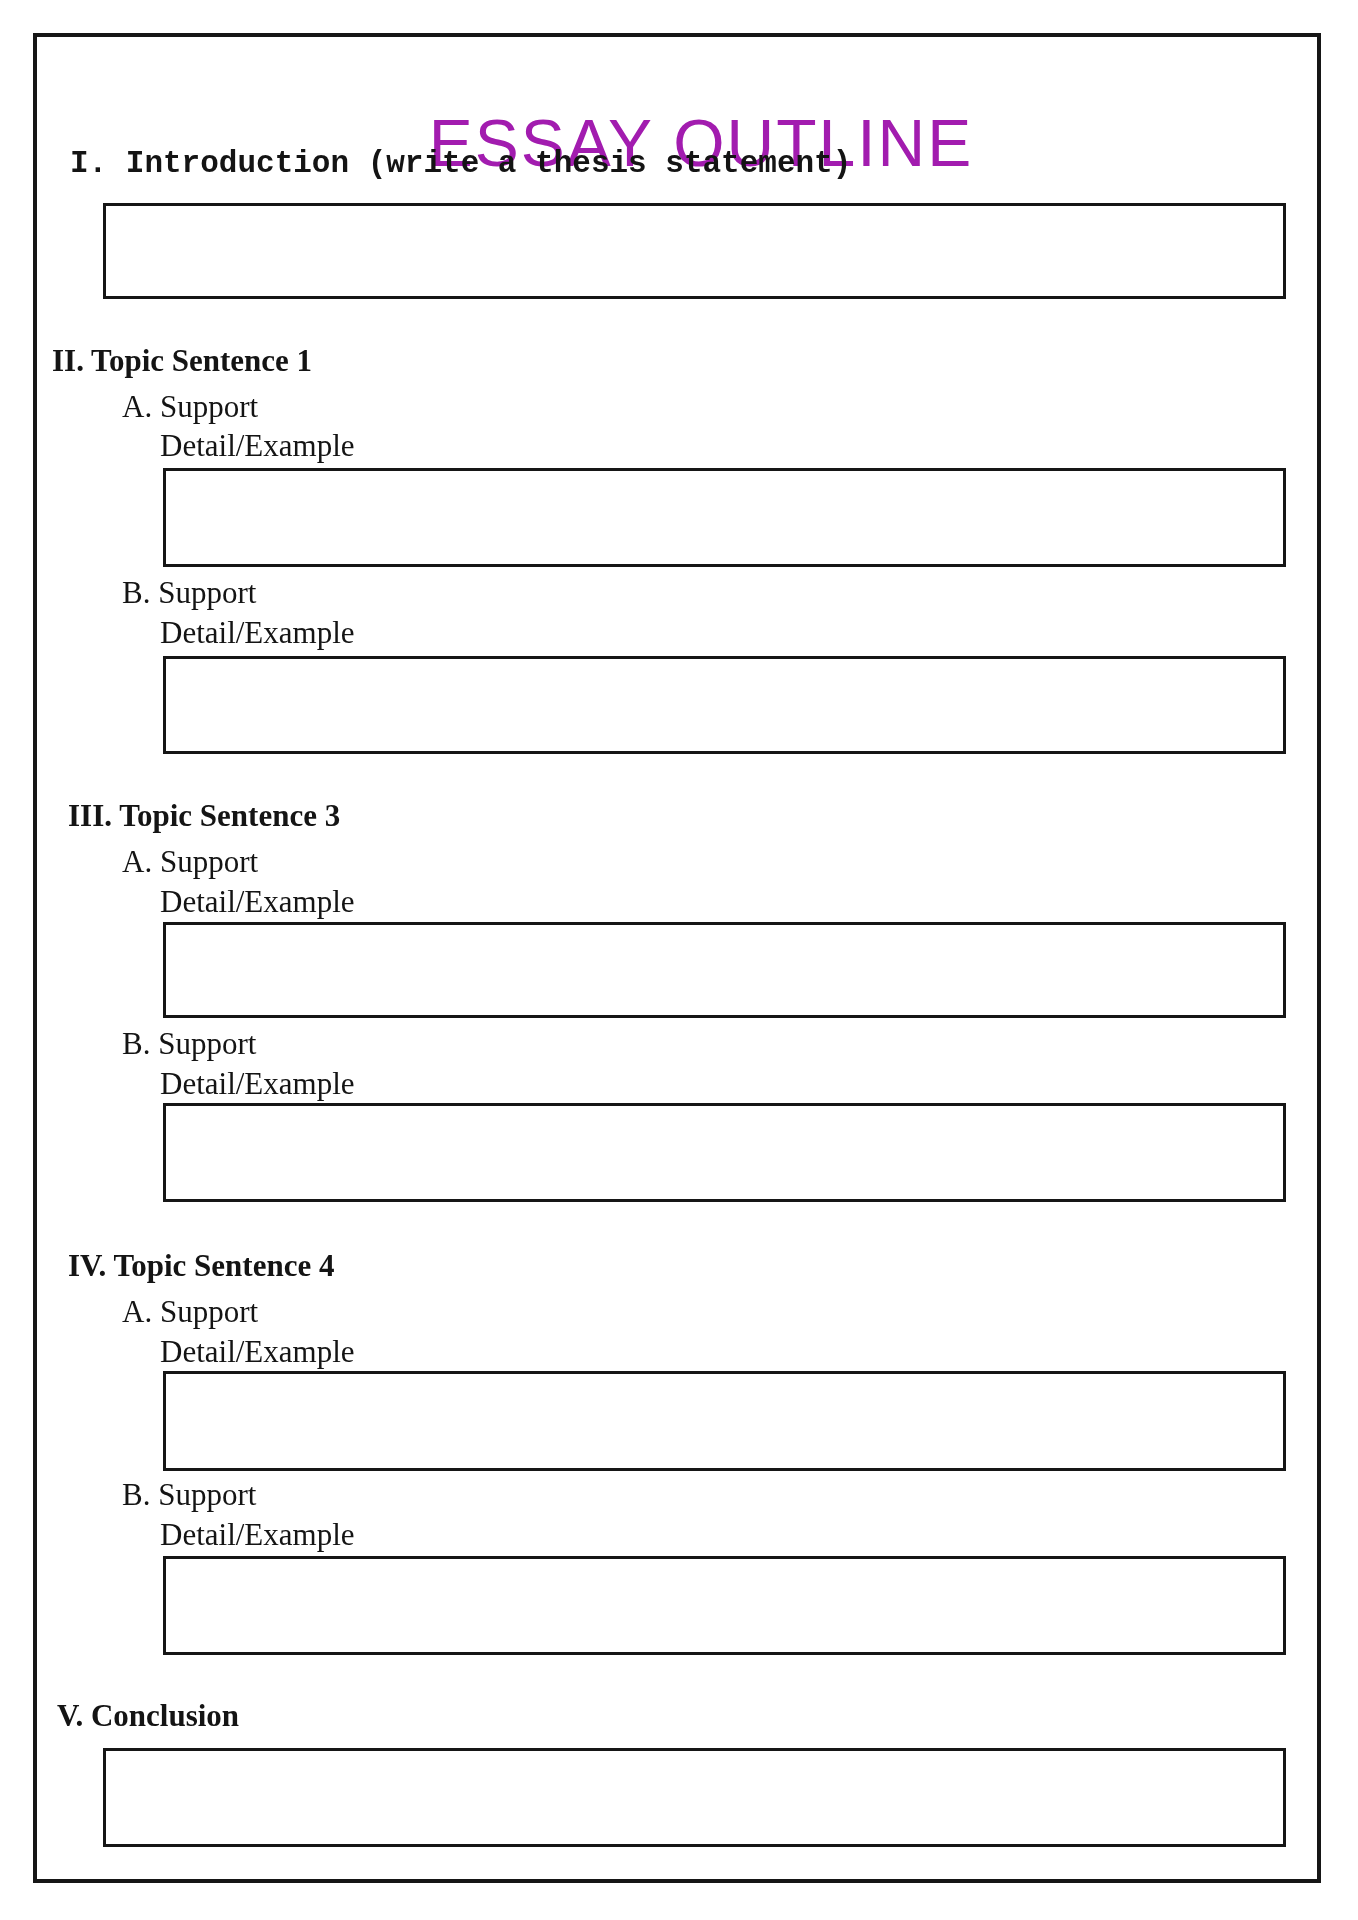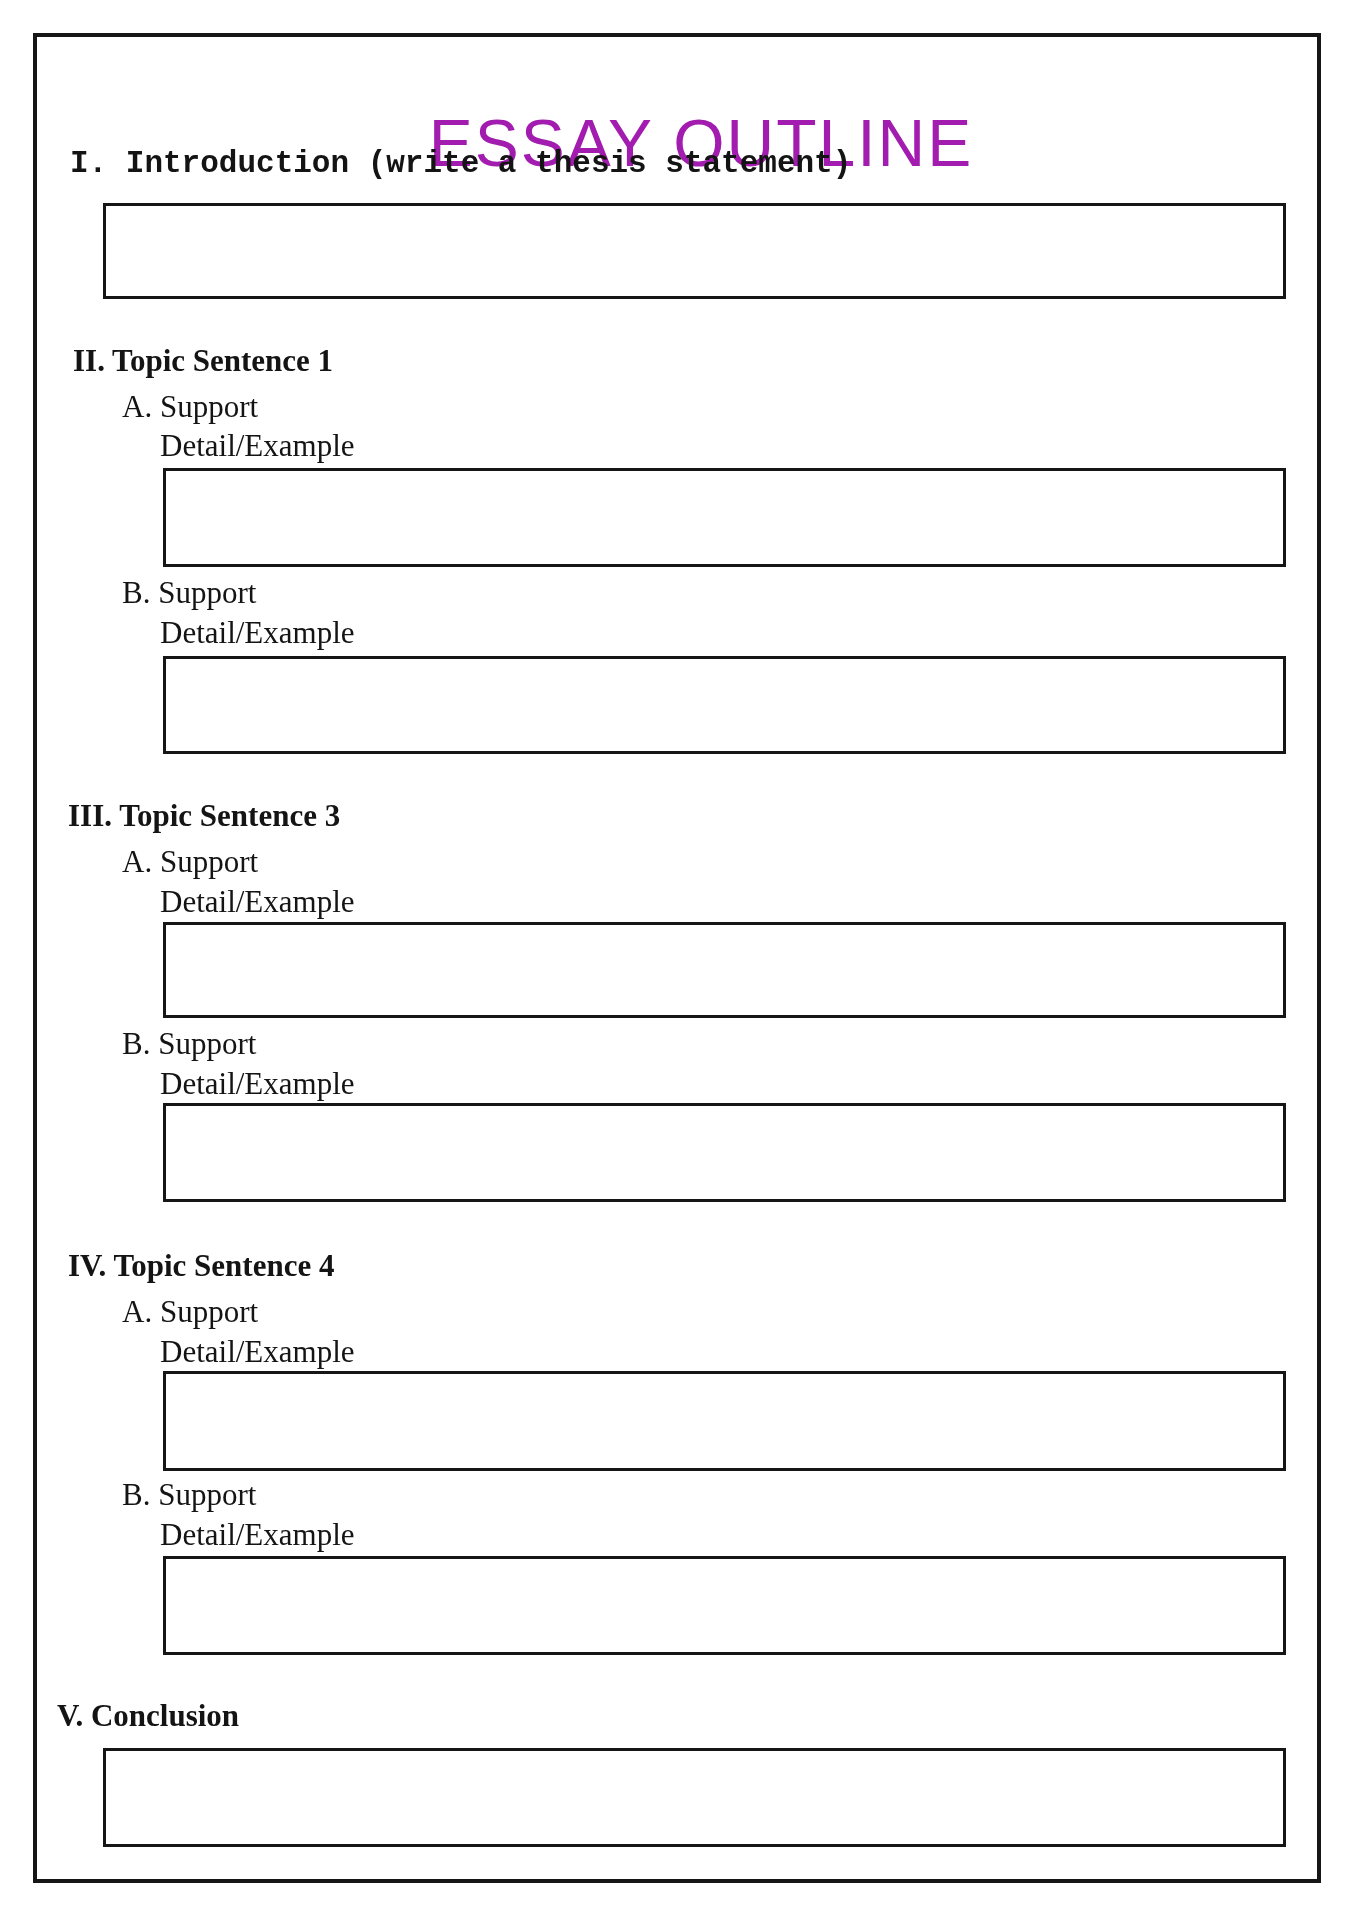--- a/index.html
+++ b/index.html
@@ -65,21 +65,21 @@
 
 <div class="sheet">
 
   <div class="frame"></div>
 
   <h1 class="title">ESSAY OUTLINE</h1>
 
   <div class="label heading" style="top:145px; left:70px;font-family:Liberation Mono, monospace;">I. Introduction (write a thesis statement)</div>
   <div class="writebox" style="top:203px; left:103px; width:1183px; height:96px;" role="textbox"></div>
 
-  <div class="label heading" style="top:342px; left:73px;">II. Topic Sentence 1</div>
+  <div class="label heading" style="top:342px; left:52px;">II. Topic Sentence 1</div>
   <div class="label" style="top:388px; left:122px;">A. Support</div>
   <div class="label" style="top:427px; left:160px;">Detail/Example</div>
   <div class="writebox" style="top:468px; left:163px; width:1123px; height:99px;" role="textbox"></div>
   <div class="label" style="top:574px; left:122px;">B. Support</div>
   <div class="label" style="top:614px; left:160px;">Detail/Example</div>
   <div class="writebox" style="top:656px; left:163px; width:1123px; height:98px;" role="textbox"></div>
 
   <div class="label heading" style="top:797px; left:68px;">III. Topic Sentence 3</div>
   <div class="label" style="top:843px; left:122px;">A. Support</div>
   <div class="label" style="top:883px; left:160px;">Detail/Example</div>

